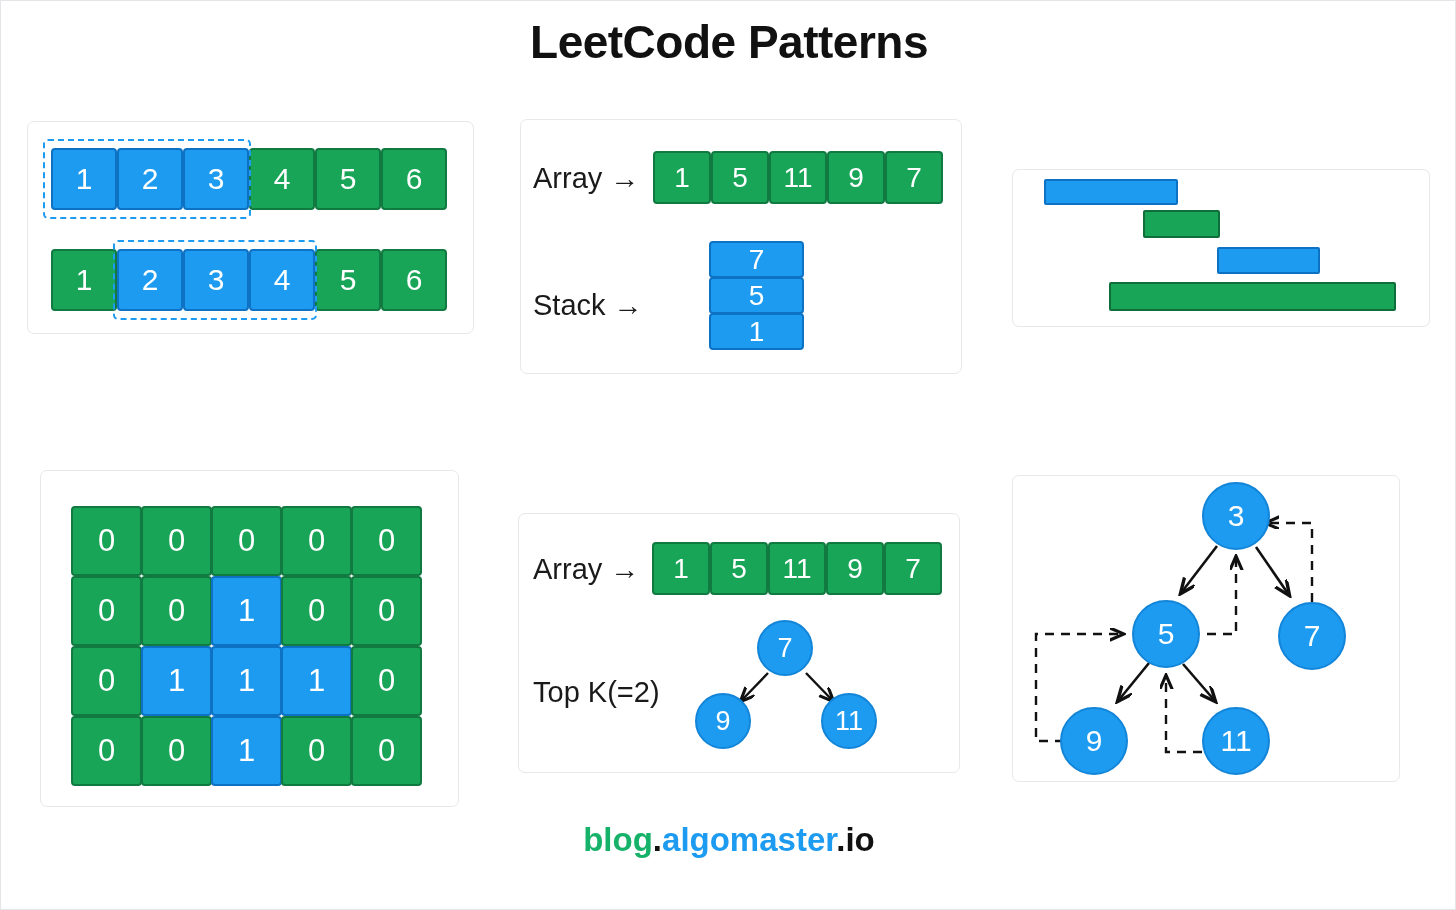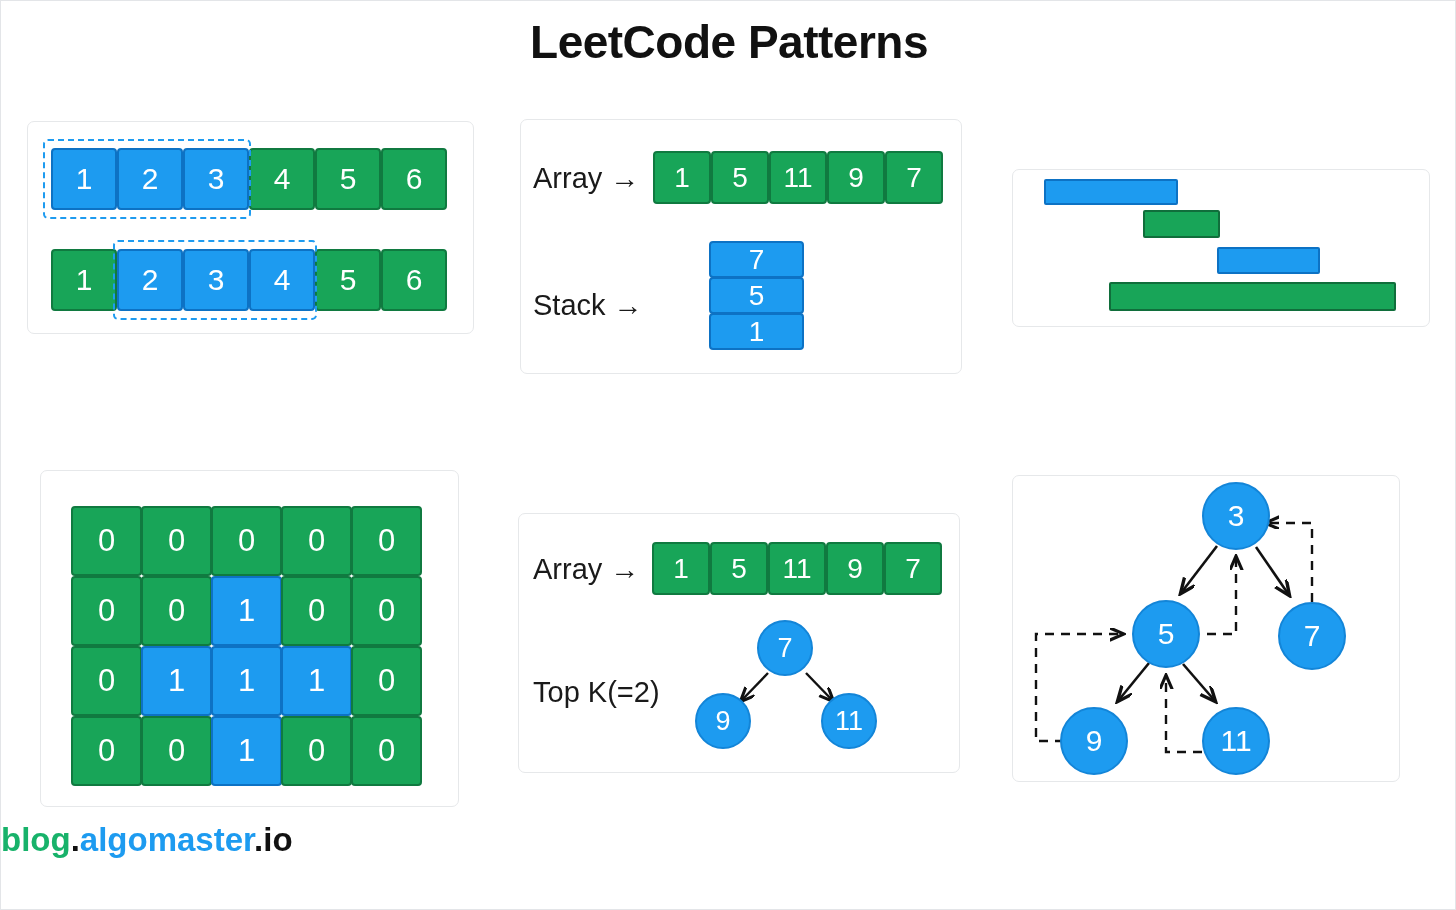--- a/index.html
+++ b/index.html
@@ -101,21 +101,21 @@
   .node.small { width: 56px; height: 56px; font-size: 27px; }
   .node.big   { width: 68px; height: 68px; font-size: 30px; }
 
   svg.edges { position: absolute; left: 0; top: 0; overflow: visible; }
 
   
   #footer {
     position: absolute;
     left: 0; top: 820px;
     width: 1456px;
-    text-align: left;
+    text-align: center;
     font-size: 33px;
     font-weight: bold;
   }
   #footer .g { color: #17b26a; }
   #footer .b { color: #1d9bf0; }
   #footer .k { color: #111111; }
 </style>
 </head>
 <body>
 

